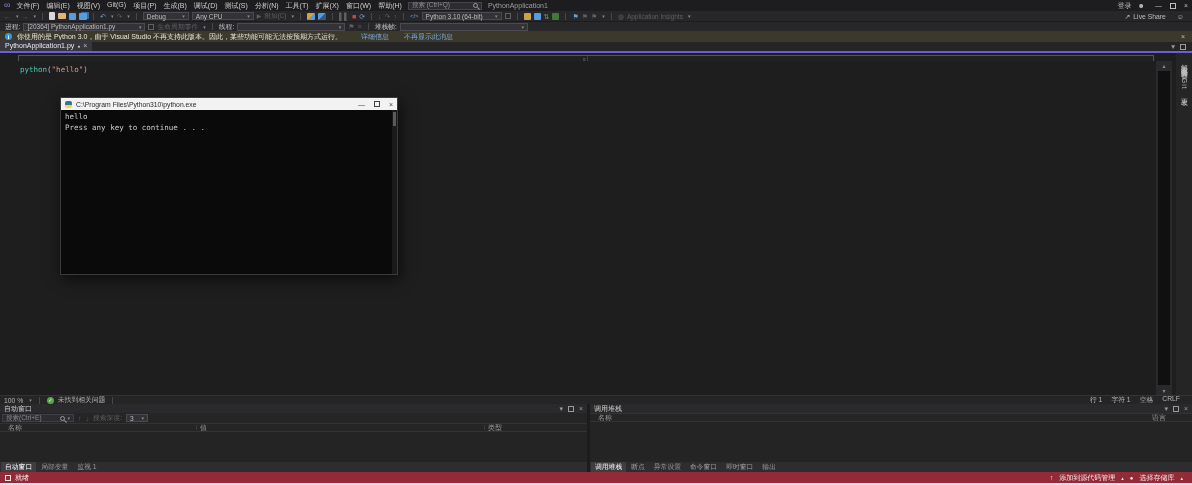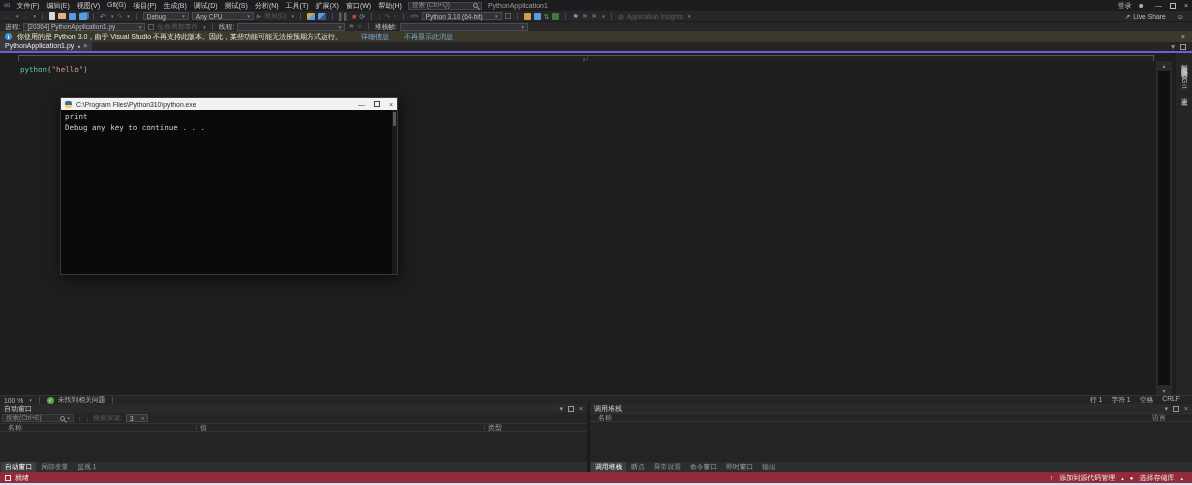--- a/index.html
+++ b/index.html
@@ -233,22 +233,22 @@
       <div class="ctitle">
         <span class="pyico"></span>
         <span>C:\Program Files\Python310\python.exe</span>
         <div class="cbtns">
           <span>—</span>
           <span class="boxglyph" style="border-color:#444;"></span>
           <span>×</span>
         </div>
       </div>
       <div class="cbody">
-        <div>print</div>
-        <div>Debug any key to continue . . .</div>
+        <div>hello</div>
+        <div>Press any key to continue . . .</div>
         <div class="cscroll">
             <div class="thumb"></div>
           </div>
       </div>
     </div>
 
     <div class="vscroll">
       <span class="arr" style="top:1px;">▴</span>
       <div class="track"></div>
       <span class="arr" style="bottom:1px;">▾</span>

